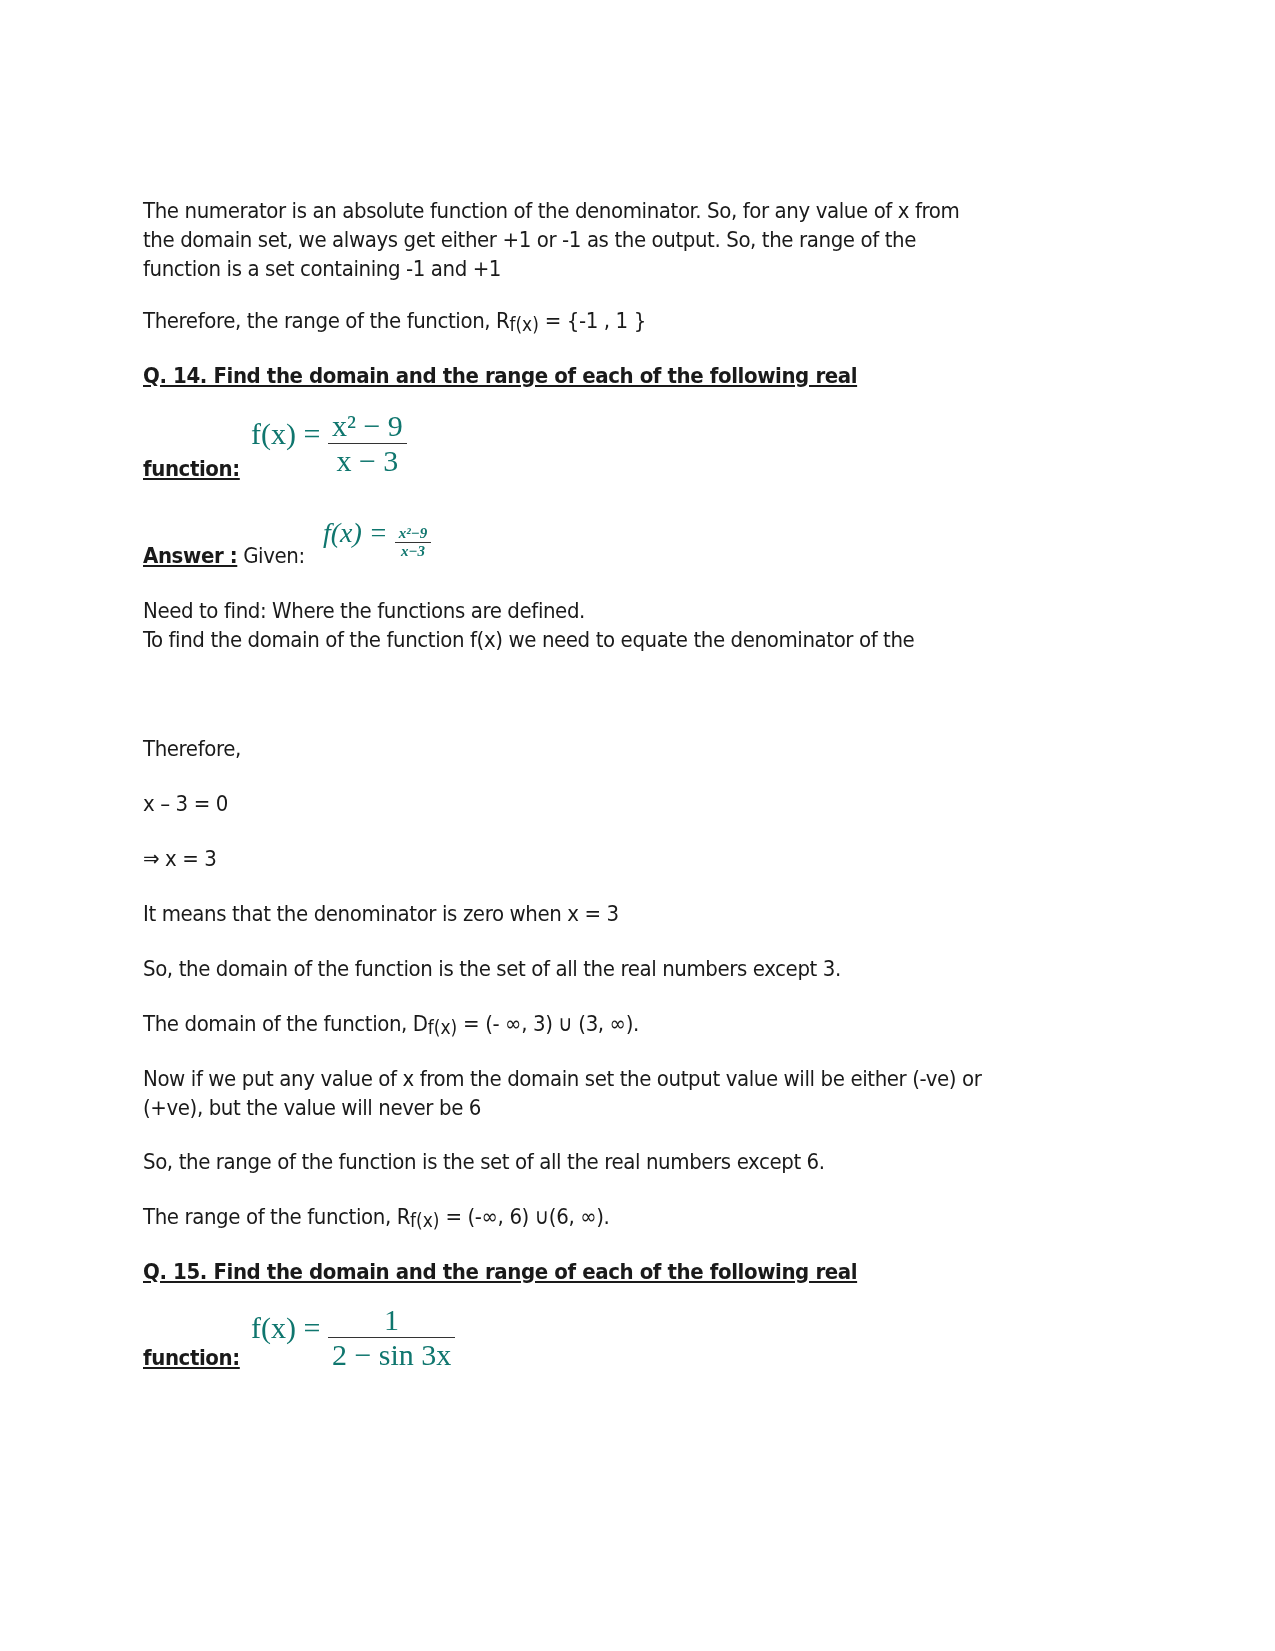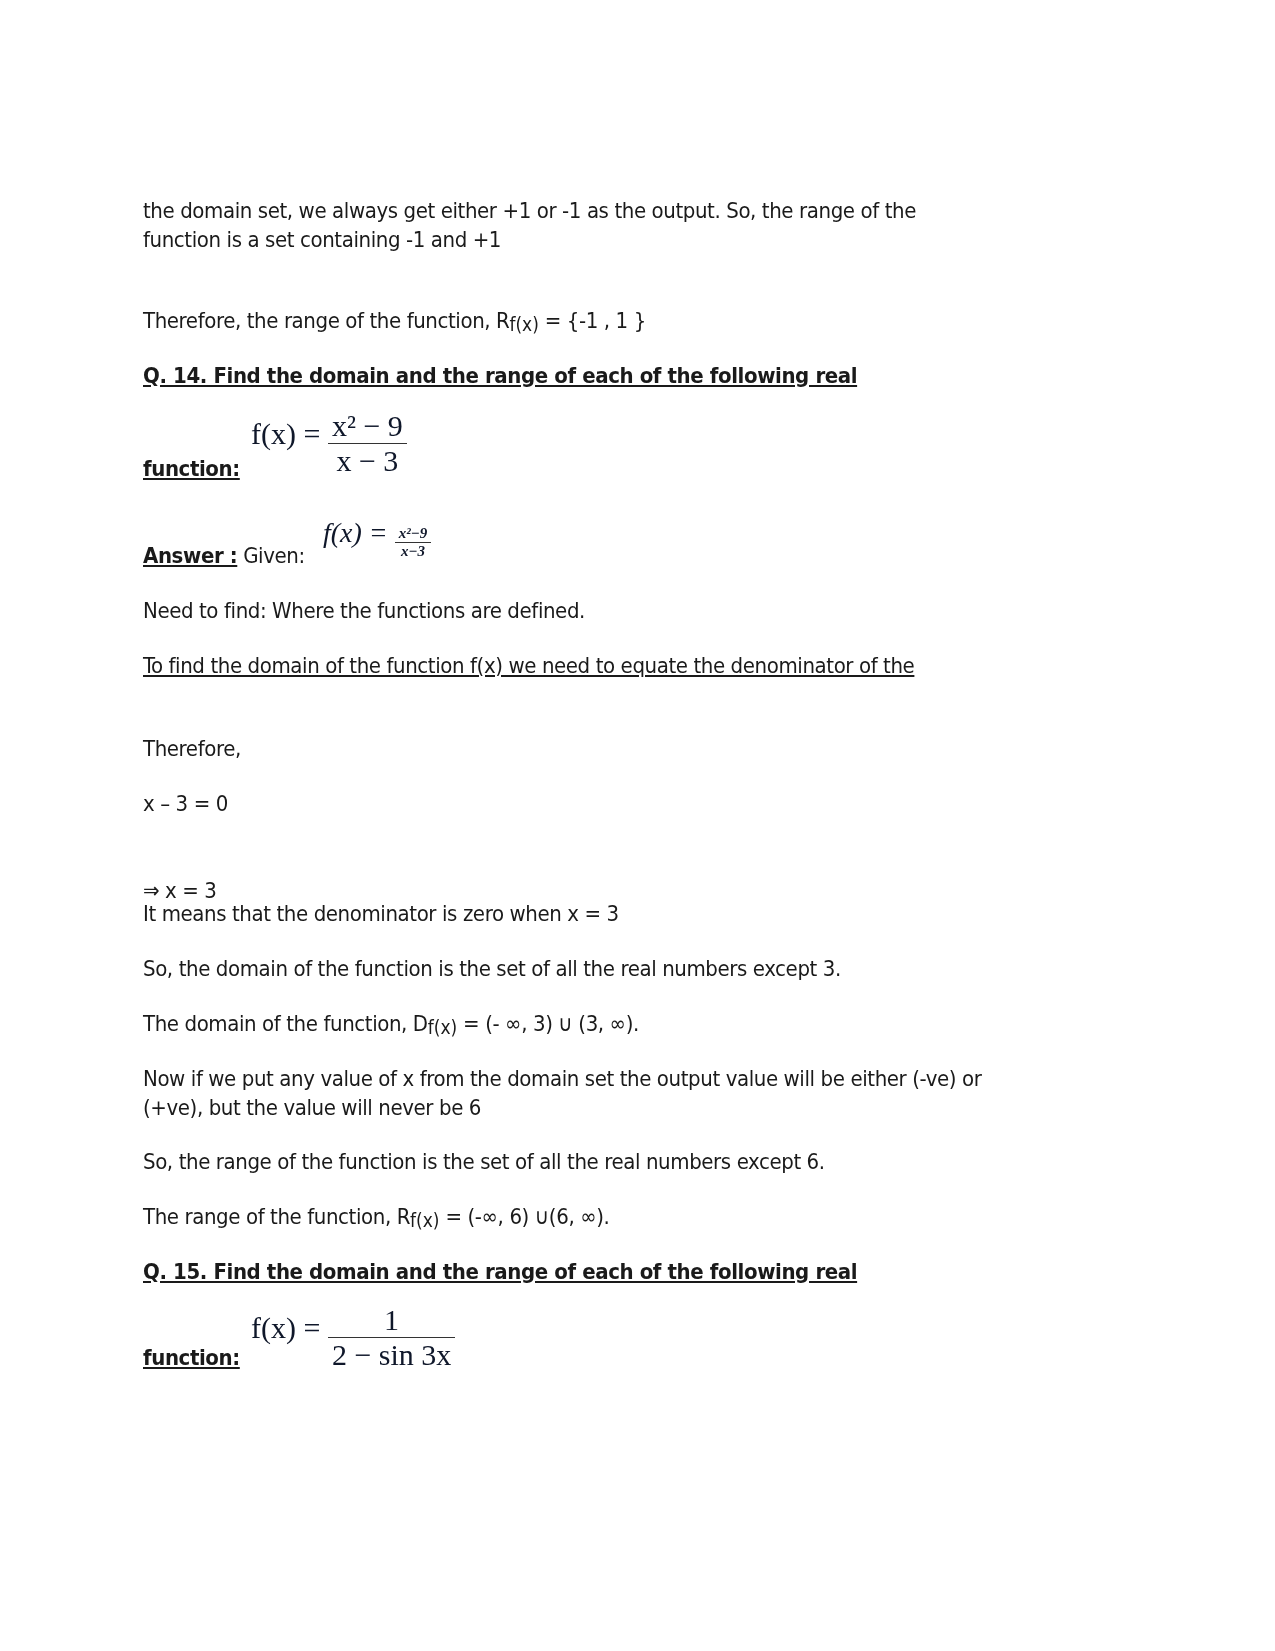--- a/index.html
+++ b/index.html
@@ -3,32 +3,33 @@
 <meta charset="utf-8">
 <style>
   html, body { margin: 0; padding: 0; background: #ffffff; }
   body { width: 1275px; height: 1651px; position: relative; overflow: hidden;
          font-family: "DejaVu Sans", sans-serif; color: #1a1a1a; }
   .page { position: absolute; left: 143px; top: 196px; width: 940px; }
   .p { font-size: 22px; line-height: 29px; letter-spacing: -0.4px; font-stretch: condensed; margin: 0; }
   .abs { position: absolute; left: 0; }
   .b { font-weight: bold; text-decoration: underline; }
   .sub { font-size: 19px; vertical-align: -3px; letter-spacing: 0; }
-  .serif { font-family: "Liberation Serif", serif; color: #0f172a; }
+  .serif { font-family: "Liberation Serif", serif; color: #0f766e; }
   .frac { display: inline-block; vertical-align: middle; text-align: center; }
   .frac .num, .frac .den { display: block; padding: 0 4px; }
   .frac .num { border-bottom: 1.5px solid #333; margin-top: 13px; }
   .formula { position: absolute; }
 </style>
 </head>
 <body>
 
 <div class="page">
 
   <div class="abs" style="top:0;">
+    <p class="p">The numerator is an absolute function of the denominator. So, for any value of x from</p>
     <p class="p">the domain set, we always get either +1 or -1 as the output. So, the range of the</p>
     <p class="p">function is a set containing -1 and +1</p>
   </div>
 
   <p class="p abs" style="top:110px;"><span>Therefore, the range of the function, R</span><span class="sub">f(x)</span><span> = {-1 , 1 }</span></p>
 
   <p class="p b abs" style="top:165px;">Q. 14. Find the domain and the range of each of the following real</p>
   <div class="formula serif" style="left:108px; top:200px; font-size:30px;">
     <span>f(x) =</span>
     <span class="frac">
@@ -41,26 +42,26 @@
   <p class="p abs" style="top:345px;"><span class="b">Answer :</span><span> Given:</span></p>
   <div class="formula serif" style="left:180px; top:316px; font-size:28px; font-style:italic;">
     <span>f(x) =</span>
     <span class="frac" style="font-size:15px; font-weight:bold;text-align:center;">
       <span class="num">x²−9</span>
       <span class="den">x−3</span>
     </span>
   </div>
 
   <p class="p abs" style="top:400px;">Need to find: Where the functions are defined.</p>
-  <div class="abs" style="top:455px;text-decoration:underline;">
+  <div class="abs" style="top:429px;">
     <p class="p">To find the domain of the function f(x) we need to equate the denominator of the</p>
   </div>
   <p class="p abs" style="top:538px;">Therefore,</p>
   <p class="p abs" style="top:593px;">x – 3 = 0</p>
-  <p class="p abs" style="top:680px;">⇒ x = 3</p>
+  <p class="p abs" style="top:648px;">⇒ x = 3</p>
   <p class="p abs" style="top:703px;">It means that the denominator is zero when x = 3</p>
   <p class="p abs" style="top:758px;text-align:center;">So, the domain of the function is the set of all the real numbers except 3.</p>
   <p class="p abs" style="top:813px;"><span>The domain of the function, D</span><span class="sub">f(x)</span><span> = (- ∞, 3) ∪ (3, ∞).</span></p>
   <div class="abs" style="top:868px;">
     <p class="p">Now if we put any value of x from the domain set the output value will be either (-ve) or</p>
     <p class="p">(+ve), but the value will never be 6</p>
   </div>
   <p class="p abs" style="top:951px;">So, the range of the function is the set of all the real numbers except 6.</p>
   <p class="p abs" style="top:1006px;"><span>The range of the function, R</span><span class="sub">f(x)</span><span> = (-∞, 6) ∪(6, ∞).</span></p>
 

